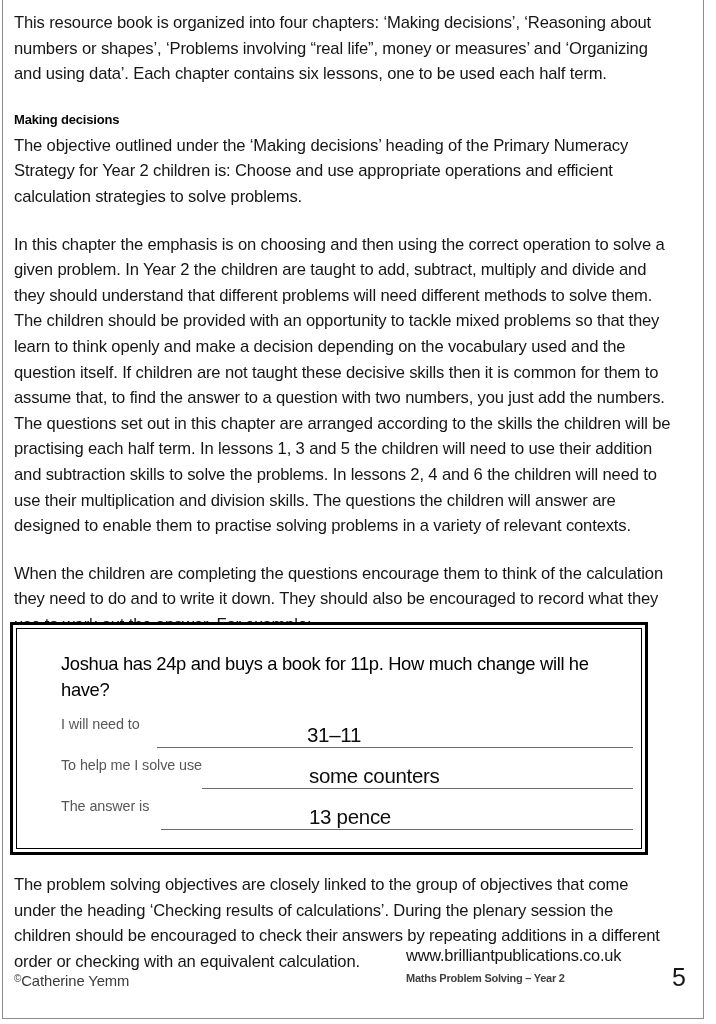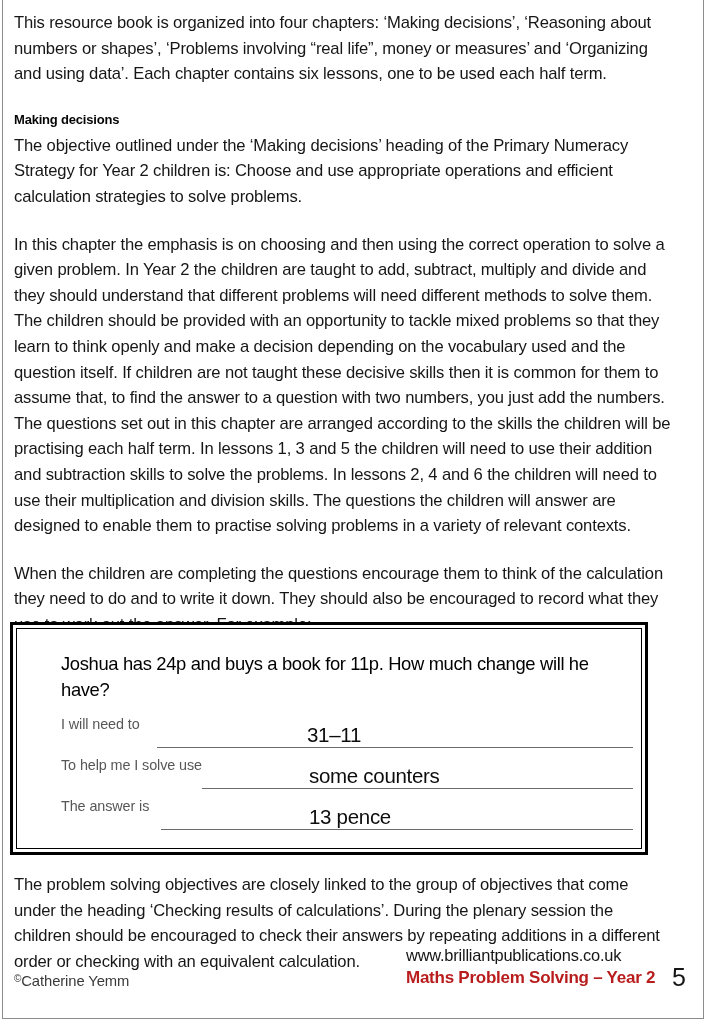--- a/index.html
+++ b/index.html
@@ -158,25 +158,25 @@
     top: 5px;
     font-size: 16.4px;
     line-height: 20px;
     letter-spacing: -0.2px;
     color: #161616;
   }
   .footer-title {
     position: absolute;
     left: 406px;
     top: 28px;
-    font-size: 17px;
+    font-size: 11px;
     line-height: 20px;
     font-weight: bold;
     letter-spacing: -0.25px;
-    color: #b91c1c;
+    color: #404040;
   }
   .footer-copyright {
     position: absolute;
     left: 14px;
     top: 29px;
     font-size: 14.8px;
     line-height: 20px;
     letter-spacing: -0.1px;
     color: #3a3a3a;
   }

